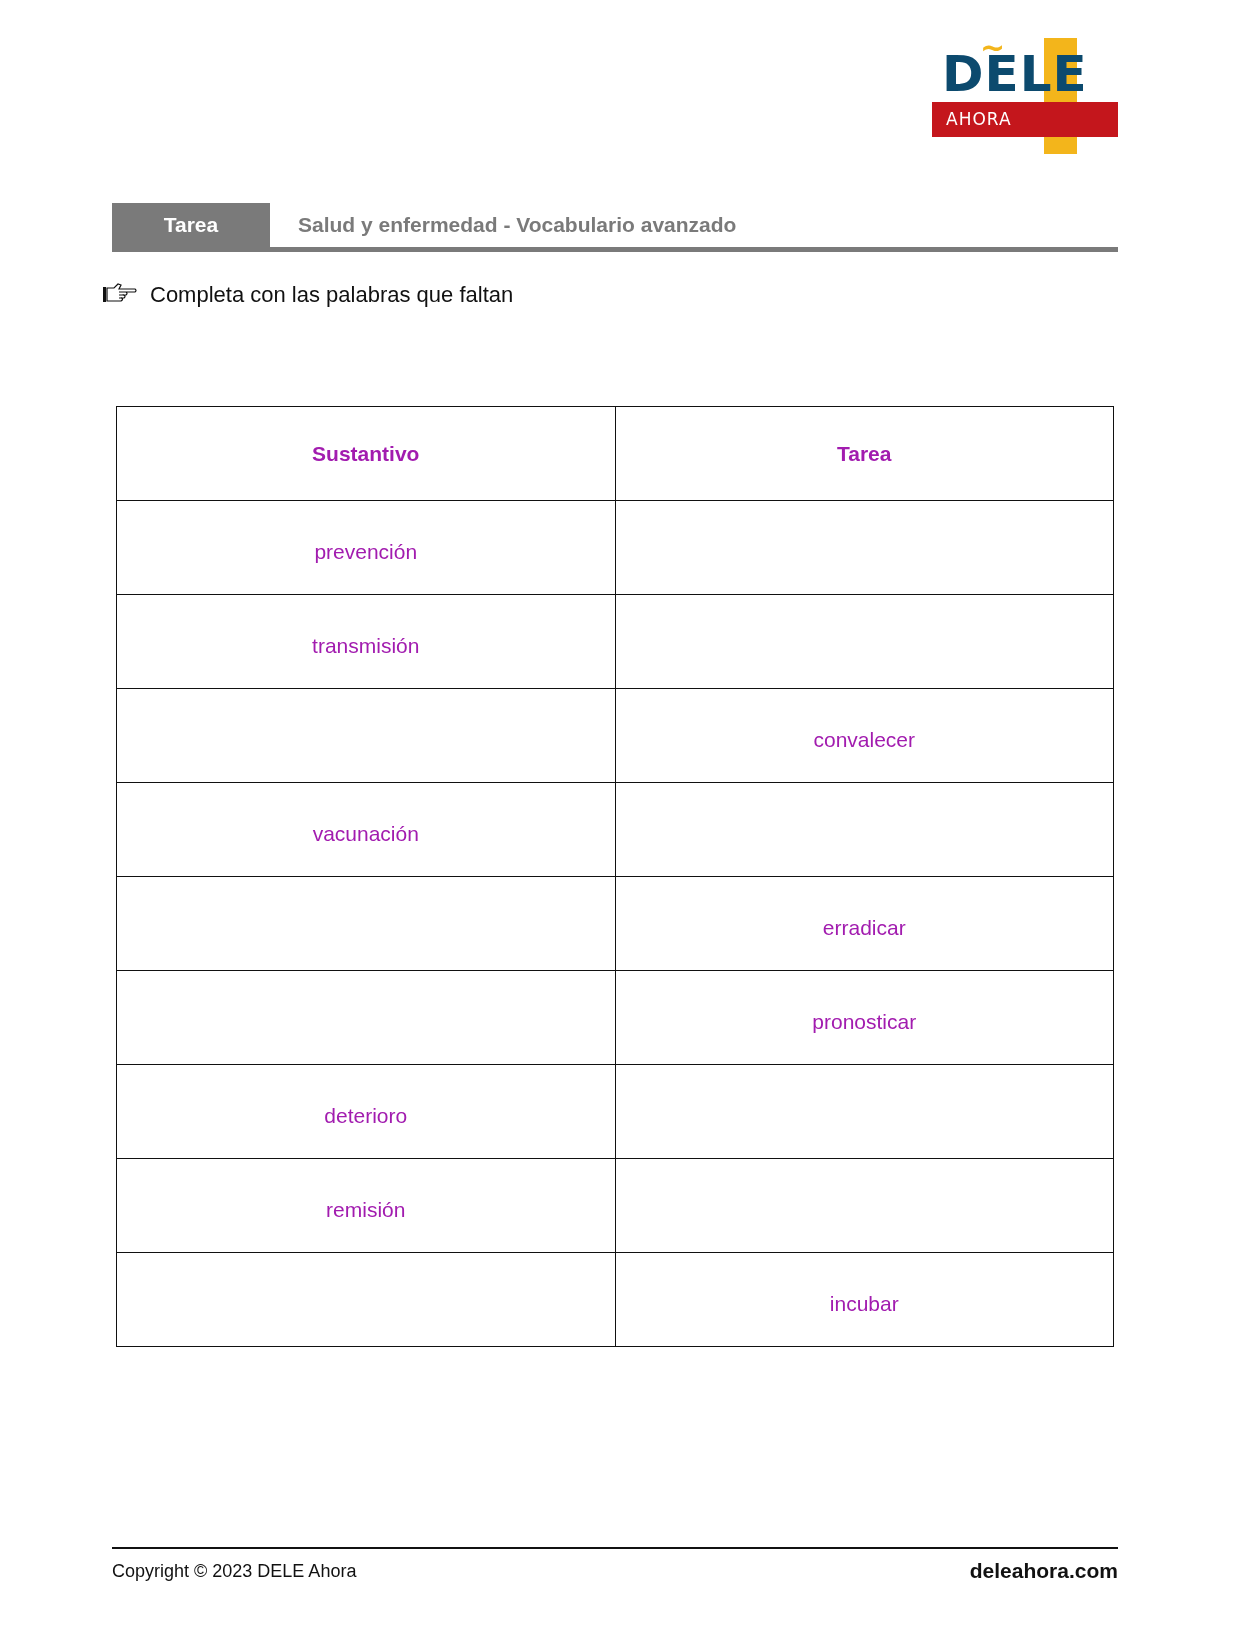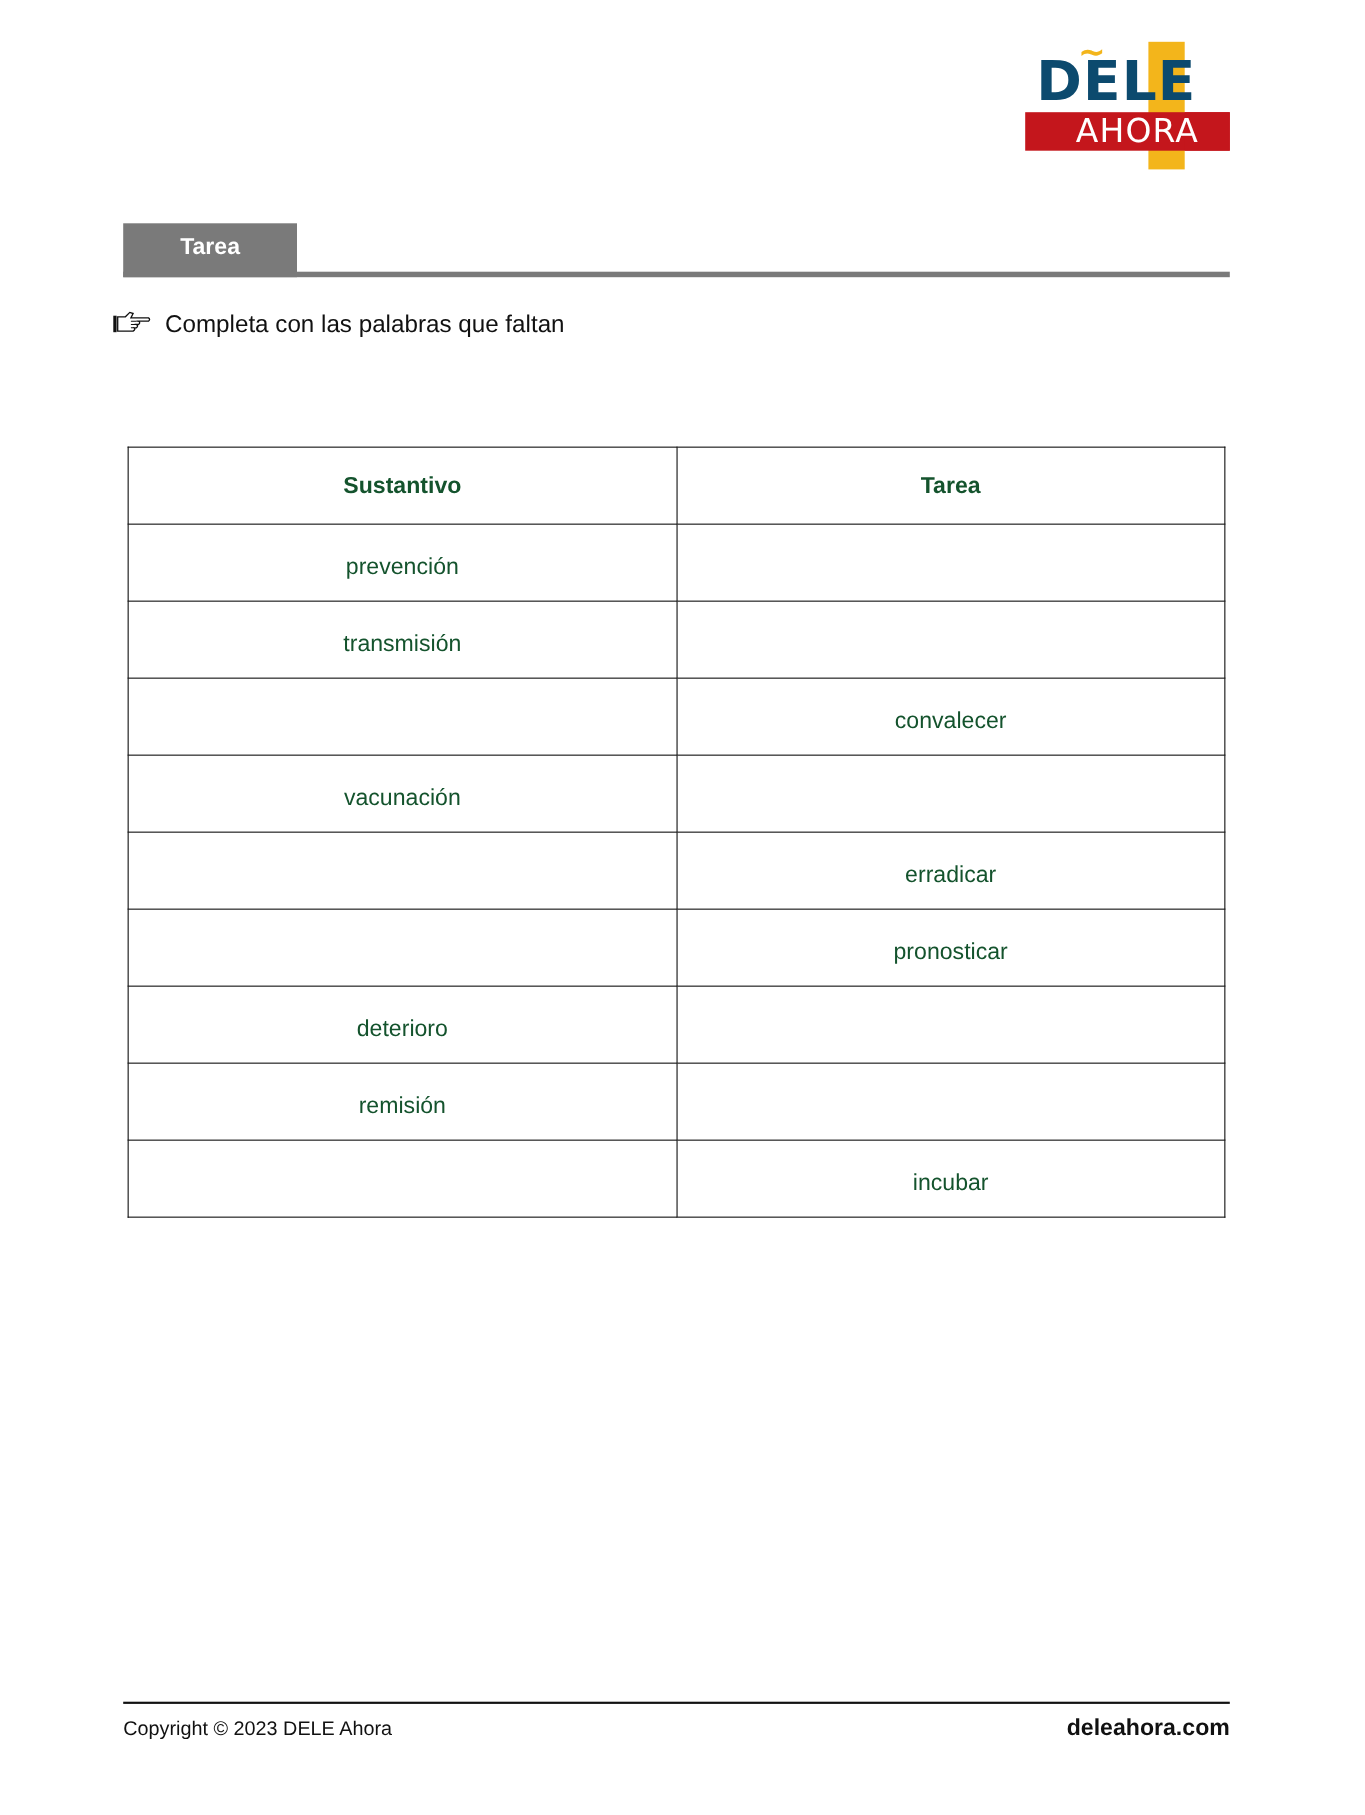--- a/index.html
+++ b/index.html
@@ -67,25 +67,24 @@
       font-weight: bold;
       font-size: 30px;
       line-height: 24px;
       color: #f3b51b;
     }
     .logo .ahora-text {
       position: absolute;
       left: 14px;
       top: 68px;
       font-family: "DejaVu Sans", sans-serif;
-      font-size: 30px;
+      font-size: 17px;
       line-height: 31px;
       letter-spacing: 1px;
       color: #ffffff;
-      margin-left: 32px;
     }
 
     
     .task-header {
       position: absolute;
       left: 112px;
       top: 203px;
       width: 1006px;
       height: 49px;
     }
@@ -146,24 +145,24 @@
       left: 116px;
       top: 406px;
       width: 998px;
       border-collapse: collapse;
       table-layout: fixed;
     }
     .vocab-table th,
     .vocab-table td {
       border: 1.5px solid #111111;
       height: 69px;
-      padding: 0;
+      padding: 12px;
       text-align: center;
       font-size: 21px;
-      color: #14532d;
+      color: #a21caf;
       vertical-align: middle;
     }
     .vocab-table th {
       font-weight: bold;
     }
     .vocab-table td .cell-text {
       display: block;
       padding-top: 8px;
     }
 
@@ -201,20 +200,21 @@
   <div class="yellow-bar"></div>
   <div class="red-band"></div>
   <div class="red-band-right"></div>
   <div class="tilde">~</div>
   <div class="dele-text">DELE</div>
   <div class="ahora-text">AHORA</div>
 </div>
 
 <div class="task-header">
   <div class="tab">Tarea</div>
+  <div class="title">Salud y enfermedad - Vocabulario avanzado</div>
   <div class="underline"></div>
 </div>
 
 <div class="instruction">
   <span class="hand-icon">
     <svg width="36" height="22" viewBox="0 0 36 22">
       <rect x="1" y="5" width="3" height="15" fill="#111"></rect>
       <path d="M5 6 L12 6 L16 2 L19 3 L17 7 L33 7 Q35 8.5 33 10 L22 10 L24 10 Q26 11.5 24 13 L22 13 Q24 14.5 22 16 L20 16 Q21.5 17.5 19 19 L5 19 Z" fill="none" stroke="#111" stroke-width="1.2"></path>
       <line x1="17" y1="10" x2="22" y2="10" stroke="#111" stroke-width="1"></line>
       <line x1="17" y1="13" x2="22" y2="13" stroke="#111" stroke-width="1"></line>

